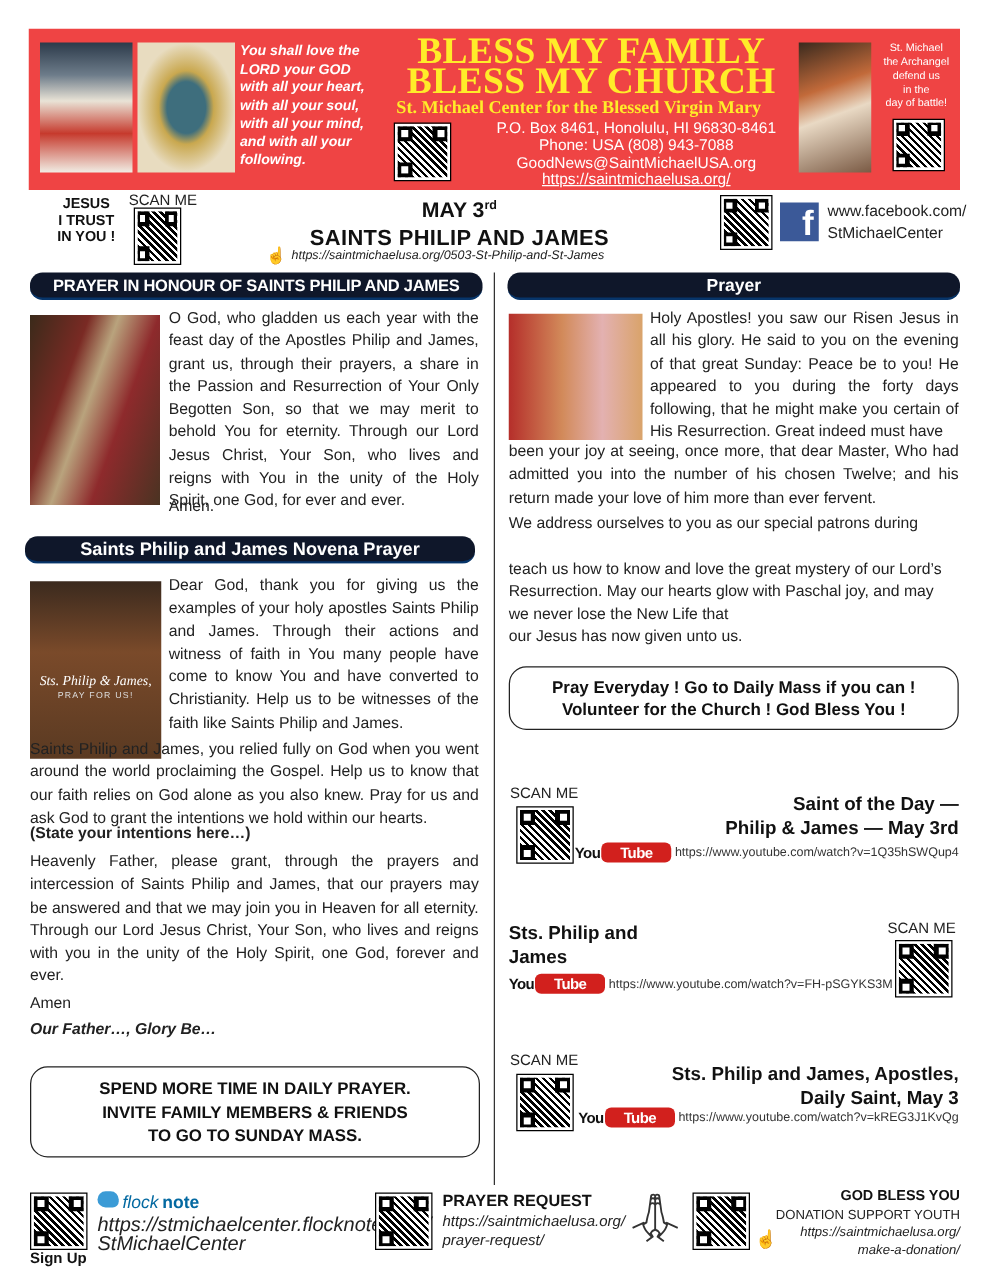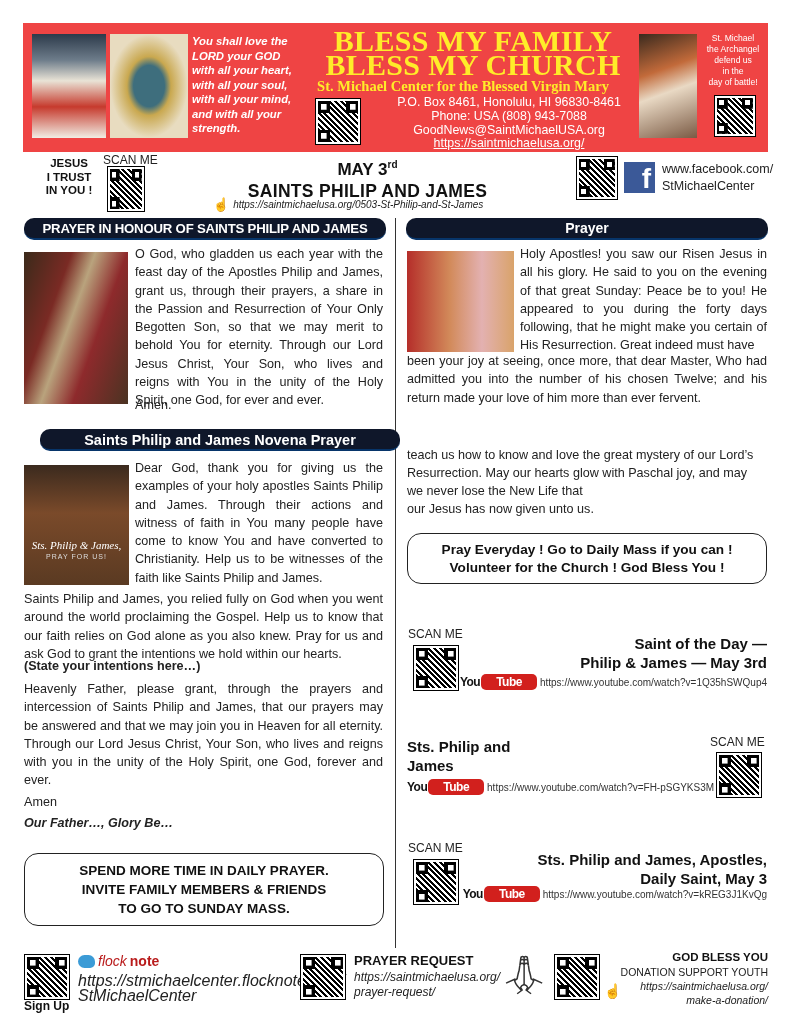--- a/index.html
+++ b/index.html
@@ -45,30 +45,30 @@
   .date-url { position: absolute; left: 213px; top: 197px; font-size: 10px; font-style: italic; color: #222; display: flex; gap: 4px; align-items: center; }
   .hand-icon { font-size: 13px; font-style: normal; }
   .qr-fb { left: 577px; top: 157px; width: 40px; height: 42px; }
   .fb-icon { position: absolute; left: 624px; top: 162px; width: 31px; height: 31px; background: #3b5998; color: #fff; font-weight: bold; font-size: 28px; text-align: right; padding-right: 4px; line-height: 34px; overflow: hidden; }
   .fb-text { position: absolute; left: 662px; top: 161px; font-size: 12.5px; line-height: 17px; color: #222; }
 
   
   .pill { position: absolute; background: #0f172a; color: #fff; font-weight: bold; text-align: center; border-radius: 10px; border-bottom: 2px solid #07356a; }
   .pill-l1 { left: 24px; top: 218px; width: 362px; height: 22px; font-size: 13.2px; line-height: 21px; letter-spacing: -0.2px; }
   .pill-r { left: 406px; top: 218px; width: 362px; height: 22px; font-size: 14px; line-height: 21px; }
-  .pill-l2 { left: 40px; top: 429px; width: 360px; height: 22px; font-size: 14.5px; line-height: 22px; }
+  .pill-l2 { left: 20px; top: 429px; width: 360px; height: 22px; font-size: 14.5px; line-height: 22px; }
 
   .divider { position: absolute; left: 395px; top: 218px; width: 1px; height: 730px; background: #333; }
 
   
   .img-ph1 { left: 24px; top: 252px; width: 104px; height: 152px; background: linear-gradient(110deg,#3a2a1a 0%,#7a2a24 30%,#b9a37d 45%,#8e2a2c 65%,#4a3322 100%); }
   .text-block { position: absolute; font-size: 12.6px; line-height: 18.3px; color: #222; text-align: justify; }
   .tb1 { left: 135px; top: 245px; width: 248px; }
   .amen1 { position: absolute; left: 135px; top: 398px; font-size: 12.6px; color: #222; }
-  .img-ph2 { left: 24px; top: 465px; width: 105px; height: 120px; background: linear-gradient(180deg,#3b2a1e 0%,#7a4a2a 40%,#5a3a22 100%); padding-left: 15px; }
+  .img-ph2 { left: 24px; top: 465px; width: 105px; height: 142px; background: linear-gradient(180deg,#3b2a1e 0%,#7a4a2a 40%,#5a3a22 100%); padding-left: 15px; }
   .img-ph2 .cap { position: absolute; left: 0; top: 74px; width: 105px; text-align: center; color: #fff; font-family: "Liberation Serif", serif; font-style: italic; font-size: 11px; }
   .img-ph2 .cap2 { position: absolute; left: 0; top: 88px; width: 105px; text-align: center; color: #ddd; font-size: 7px; letter-spacing: 1px; }
   .tb2 { left: 135px; top: 459px; width: 248px; }
   .tb3 { left: 24px; top: 590px; width: 359px; }
   .bold-line { position: absolute; left: 24px; top: 659px; font-size: 12.6px; font-weight: bold; color: #222; }
   .tb4 { left: 24px; top: 680px; width: 359px; }
   .amen2 { position: absolute; left: 24px; top: 795px; font-size: 12.6px; color: #222; }
   .ourfather { position: absolute; left: 24px; top: 816px; font-size: 12.6px; font-weight: bold; font-style: italic; color: #222; }
 
   .callout { position: absolute; border: 1.5px solid #222; border-radius: 14px; text-align: center; font-weight: bold; color: #111; }
@@ -96,21 +96,21 @@
   .qr-r2 { left: 717px; top: 753px; width: 44px; height: 44px; }
 
   .scan-r3 { left: 408px; top: 841px; }
   .qr-r3 { left: 414px; top: 860px; width: 44px; height: 44px; }
   .vt3 { left: 470px; top: 850px; width: 297px; text-align: right; }
   .yt3 { right: 24px; top: 886px; }
 
   
   .qr-f1 { left: 25px; top: 955px; width: 44px; height: 44px; }
   .signup { position: absolute; left: 24px; top: 999px; font-weight: bold; font-size: 12px; color: #111; }
-  .flock { position: absolute; left: 78px; top: 953px; display: flex; align-items: center; gap: 3px; font-size: 14px; color: #b91c1c; font-style: italic; }
+  .flock { position: absolute; left: 78px; top: 953px; display: flex; align-items: flex-start; gap: 3px; font-size: 14px; color: #0369a1; font-style: italic; }
   .flock-icon { width: 17px; height: 13px; background: #3b9bd6; border-radius: 8px 8px 6px 8px; display: inline-block; }
   .flock b { font-style: normal; }
   .flock-url { position: absolute; left: 78px; top: 973px; font-size: 16px; line-height: 15px; font-style: italic; color: #222; }
   .qr-f2 { left: 301px; top: 955px; width: 44px; height: 44px; }
   .pr-title { position: absolute; left: 354px; top: 953px; font-weight: bold; font-size: 13px; color: #111; }
   .pr-url { position: absolute; left: 354px; top: 970px; font-size: 12px; line-height: 15px; font-style: italic; color: #222; }
   .pray-hands { position: absolute; left: 500px; top: 955px; font-size: 38px; color: #333; line-height: 40px; }
   .qr-f3 { left: 555px; top: 955px; width: 44px; height: 44px; }
   .hand2 { position: absolute; left: 604px; top: 983px; font-size: 14px; color: #333; }
   .gb-title { position: absolute; right: 23px; top: 951px; font-weight: bold; font-size: 11.5px; color: #111; text-align: right; }
@@ -123,21 +123,21 @@
 <div class="banner">
   <div class="img-box img-divine"></div>
   <div class="img-box img-guad"></div>
   <div class="verse">
     <span>You shall love the</span><br>
     <span>LORD your GOD</span><br>
     <span>with all your heart,</span><br>
     <span>with all your soul,</span><br>
     <span>with all your mind,</span><br>
     <span>and with all your</span><br>
-    <span>strength.</span>
+    <span>following.</span>
     <span class="ref">Mk 12:30</span>
   </div>
   <div class="title1">BLESS MY FAMILY</div>
   <div class="title2">BLESS MY CHURCH</div>
   <div class="subtitle">St. Michael Center for the Blessed Virgin Mary</div>
   <div class="qr qr-head1"></div>
   <div class="contact">
     <div>P.O. Box 8461, Honolulu, HI 96830-8461</div>
     <div>Phone: USA (808) 943-7088</div>
     <div>GoodNews@SaintMichaelUSA.org</div>
@@ -199,21 +199,21 @@
 <div class="callout callout-l">
   <span>SPEND MORE TIME IN DAILY PRAYER.</span><br>
   <span>INVITE FAMILY MEMBERS &amp; FRIENDS</span><br>
   <span>TO GO TO SUNDAY MASS.</span>
 </div>
 
 <div class="img-box img-ph3"></div>
 <div class="text-block tb5">Holy Apostles! you saw our Risen Jesus in all his glory. He said to you on the evening of that great Sunday: Peace be to you! He appeared to you during the forty days following, that he might make you certain of His Resurrection. Great indeed must have</div>
 <div class="text-block tb6">been your joy at seeing, once more, that dear Master, Who had admitted you into the number of his chosen Twelve; and his return made your love of him more than ever fervent.</div>
 <div class="text-block tb7">
-  <br>
+  <span>We address ourselves to you as our special patrons during</span><br>
   <br>
   <span>teach us how to know and love the great mystery of our Lord’s</span><br>
   <span>Resurrection. May our hearts glow with Paschal joy, and may</span><br>
   <span>we never lose the New Life that</span><br>
   <span>our Jesus has now given unto us.</span>
 </div>
 
 <div class="callout callout-r">
   <span>Pray Everyday ! Go to Daily Mass if you can !</span><br>
   <span>Volunteer for the Church ! God Bless You !</span>

